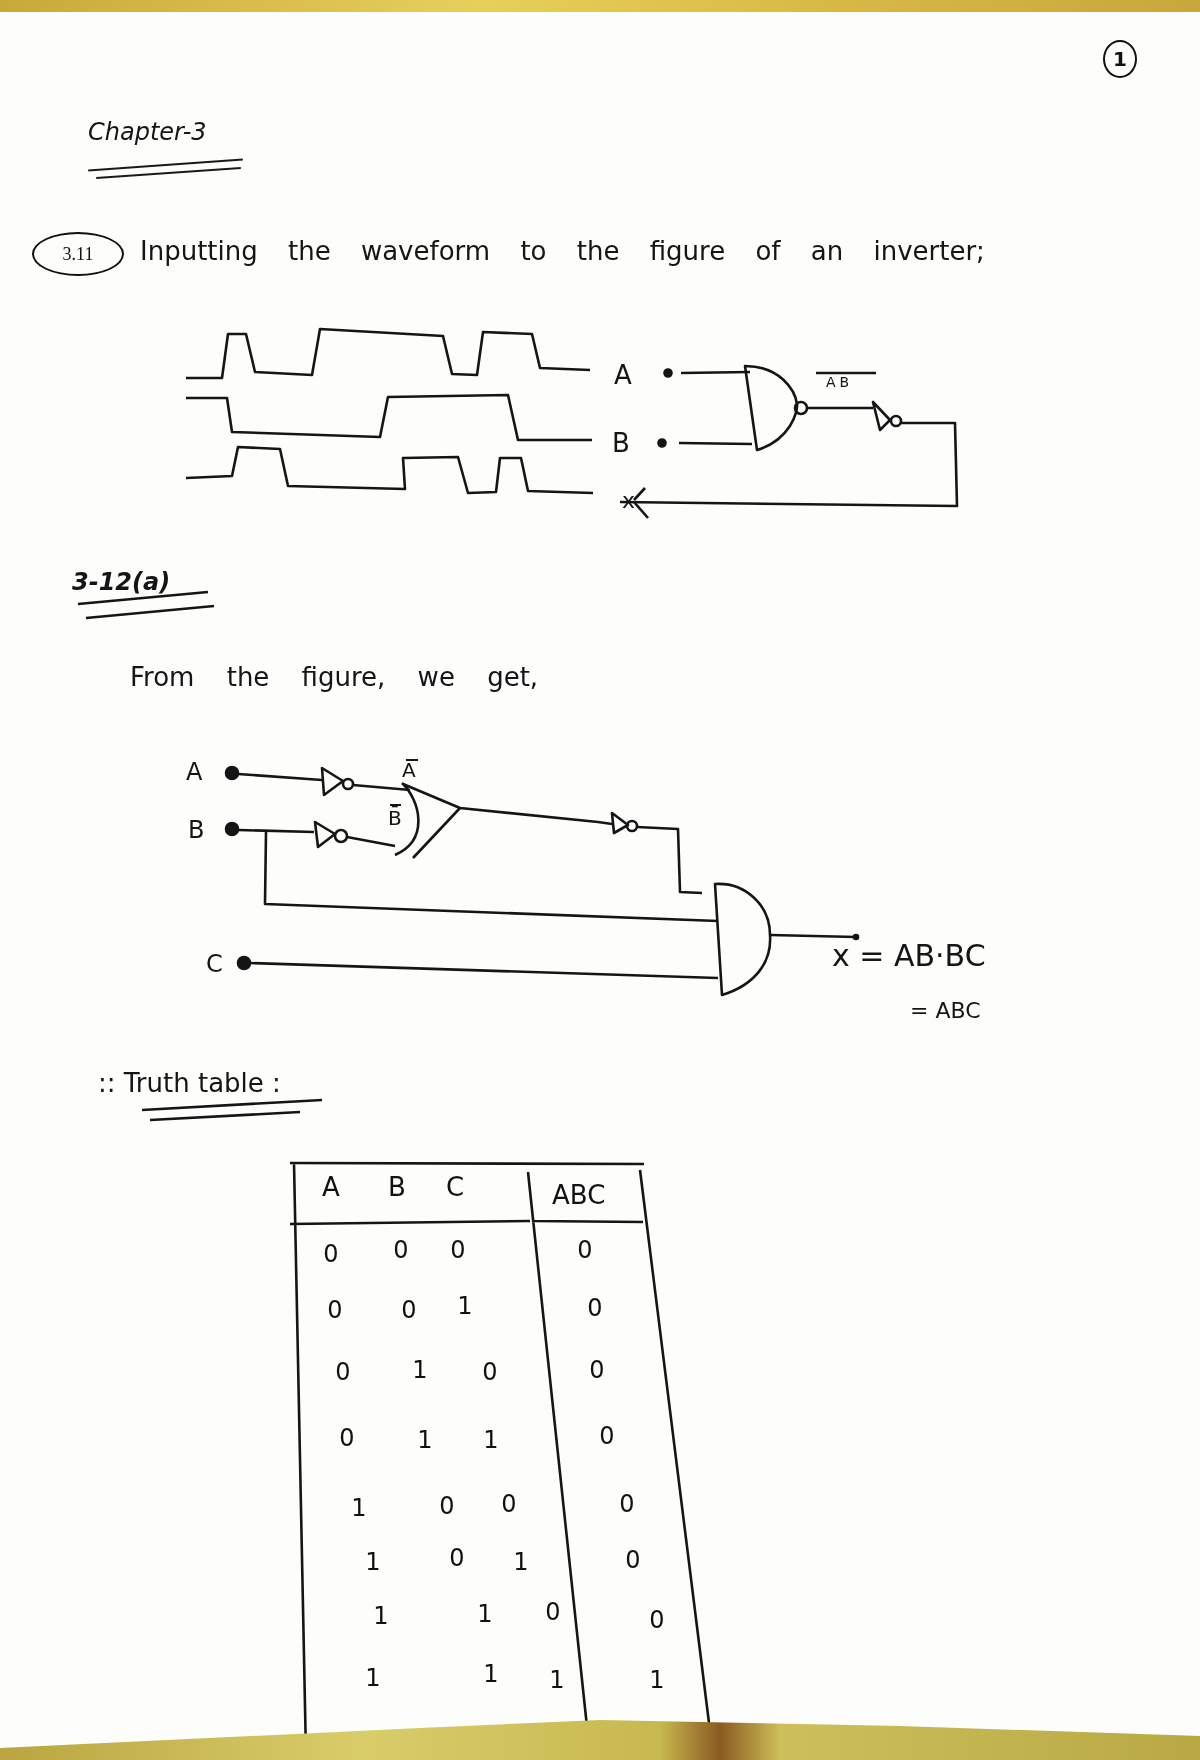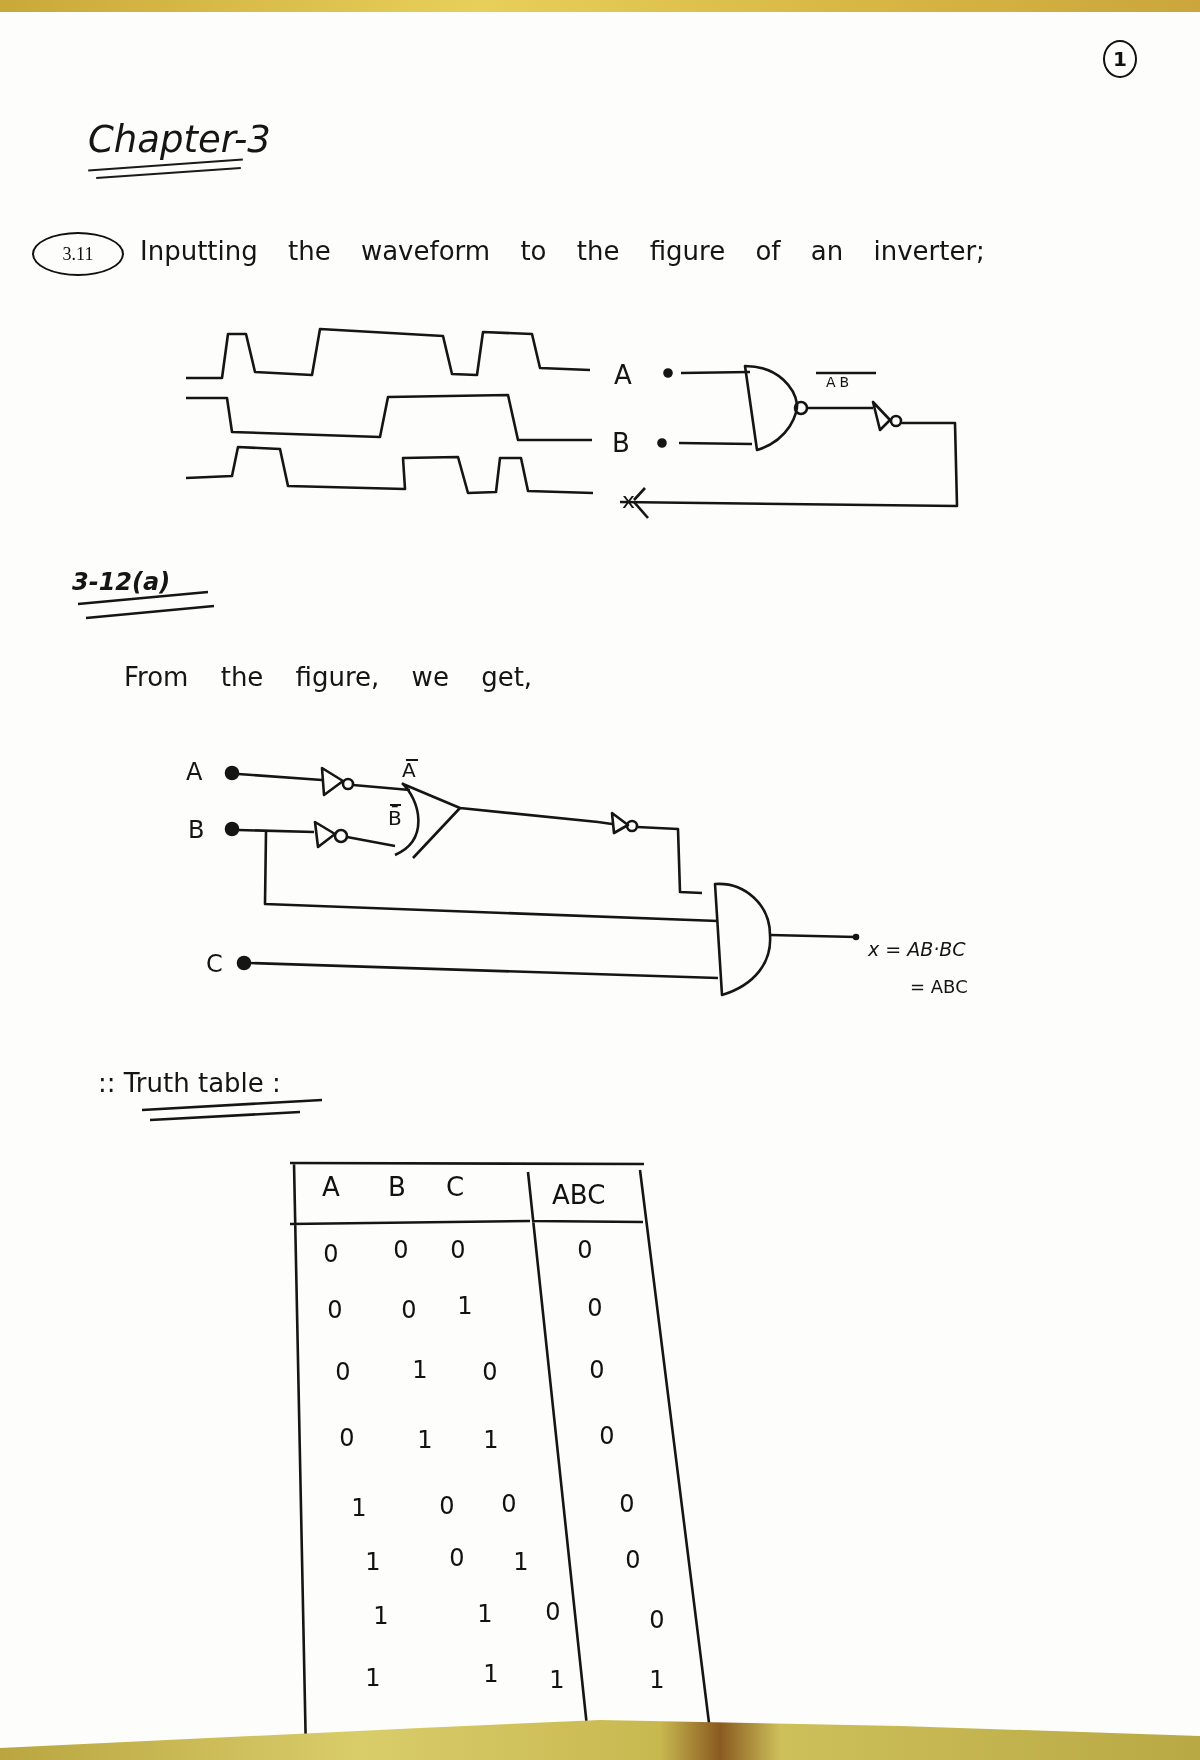--- a/index.html
+++ b/index.html
@@ -1,28 +1,28 @@
 <!DOCTYPE html>
 <html><head>
 <meta charset="utf-8">
 <style>
   html,body{margin:0;padding:0;}
   body{width:1200px;height:1760px;position:relative;overflow:hidden;background:#fdfdfb;font-family:"DejaVu Sans",sans-serif;color:#111;}
   .top-edge{position:absolute;left:0;top:0;width:1200px;height:12px;background:linear-gradient(90deg,#c9a83a,#e8cf5a 40%,#d8b845 70%,#caa63c);}
   .bottom-edge{position:absolute;left:0;bottom:0;width:1200px;height:40px;background:linear-gradient(90deg,#b9a640,#d9cd6a 30%,#c8b850 55%,#8a5a20 60%,#cdbf5a 65%,#b8a945);clip-path:polygon(0 70%,35% 20%,50% 0,75% 15%,100% 40%,100% 100%,0 100%);}
   .hw{position:absolute;white-space:nowrap;font-family:"DejaVu Sans",sans-serif;color:#151515;}
   .page-num{position:absolute;left:1103px;top:40px;width:30px;height:34px;border:2.5px solid #111;border-radius:50%;text-align:center;line-height:34px;font-size:20px;font-weight:bold;}
-  .chapter{left:88px;top:118px;font-size:37px;font-style:italic;}
+  .chapter{left:88px;top:118px;font-size:24px;font-style:italic;}
   .ul{position:absolute;height:0;border-top:2.5px solid #1a1a1a;}
   .q-num{position:absolute;left:32px;top:232px;width:88px;height:40px;border:2.5px solid #111;border-radius:50%;text-align:center;line-height:40px;font-size:18px;font-family:Liberation Serif, serif;}
   .q-text{left:140px;top:236px;font-size:26px;word-spacing:22px;}
   .sec2{left:72px;top:568px;font-size:24px;font-weight:bold;font-style:italic;}
-  .from{left:124px;top:662px;font-size:26px;word-spacing:24px;}
-  .eq1{left:868px;top:938px;font-size:19px;font-style:italic;}
-  .eq2{left:910px;top:976px;font-size:18px;}
+  .from{left:130px;top:662px;font-size:26px;word-spacing:24px;}
+  .eq1{left:832px;top:938px;font-size:30px;}
+  .eq2{left:910px;top:998px;font-size:22px;}
   .tt-title{left:98px;top:1068px;font-size:26px;}
   svg{position:absolute;left:0;top:0;}
   .cell{position:absolute;font-size:24px;width:30px;text-align:center;}
   .th{position:absolute;font-size:26px;}
 </style>
 </head>
 <body>
 
 <div class="top-edge"></div>
 

